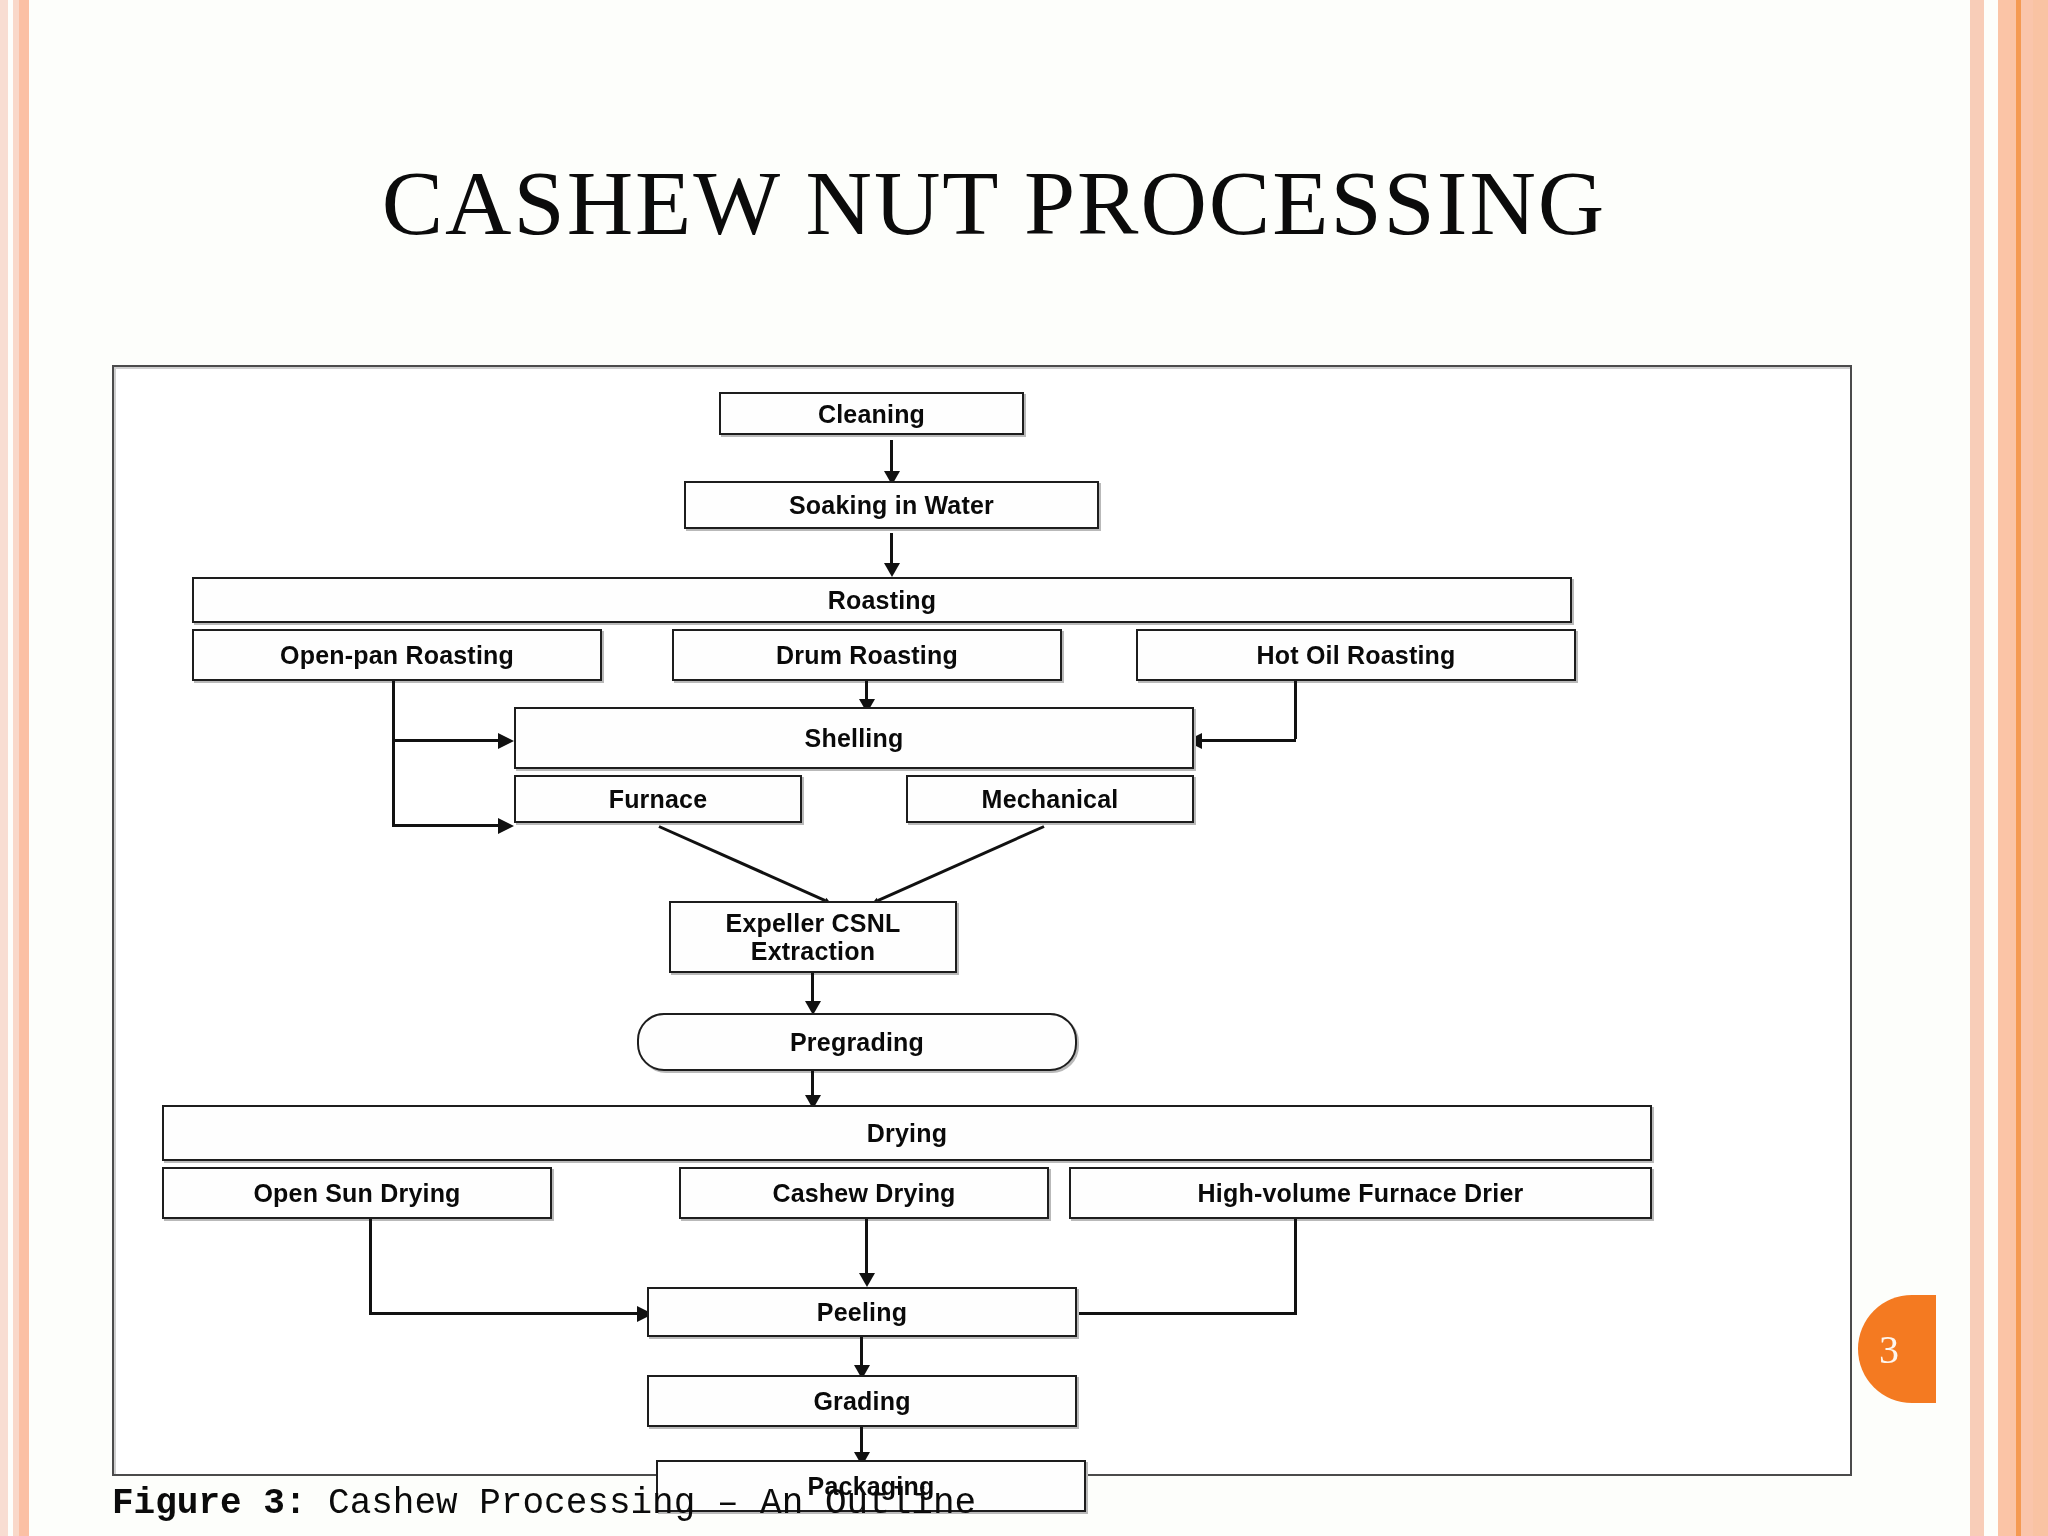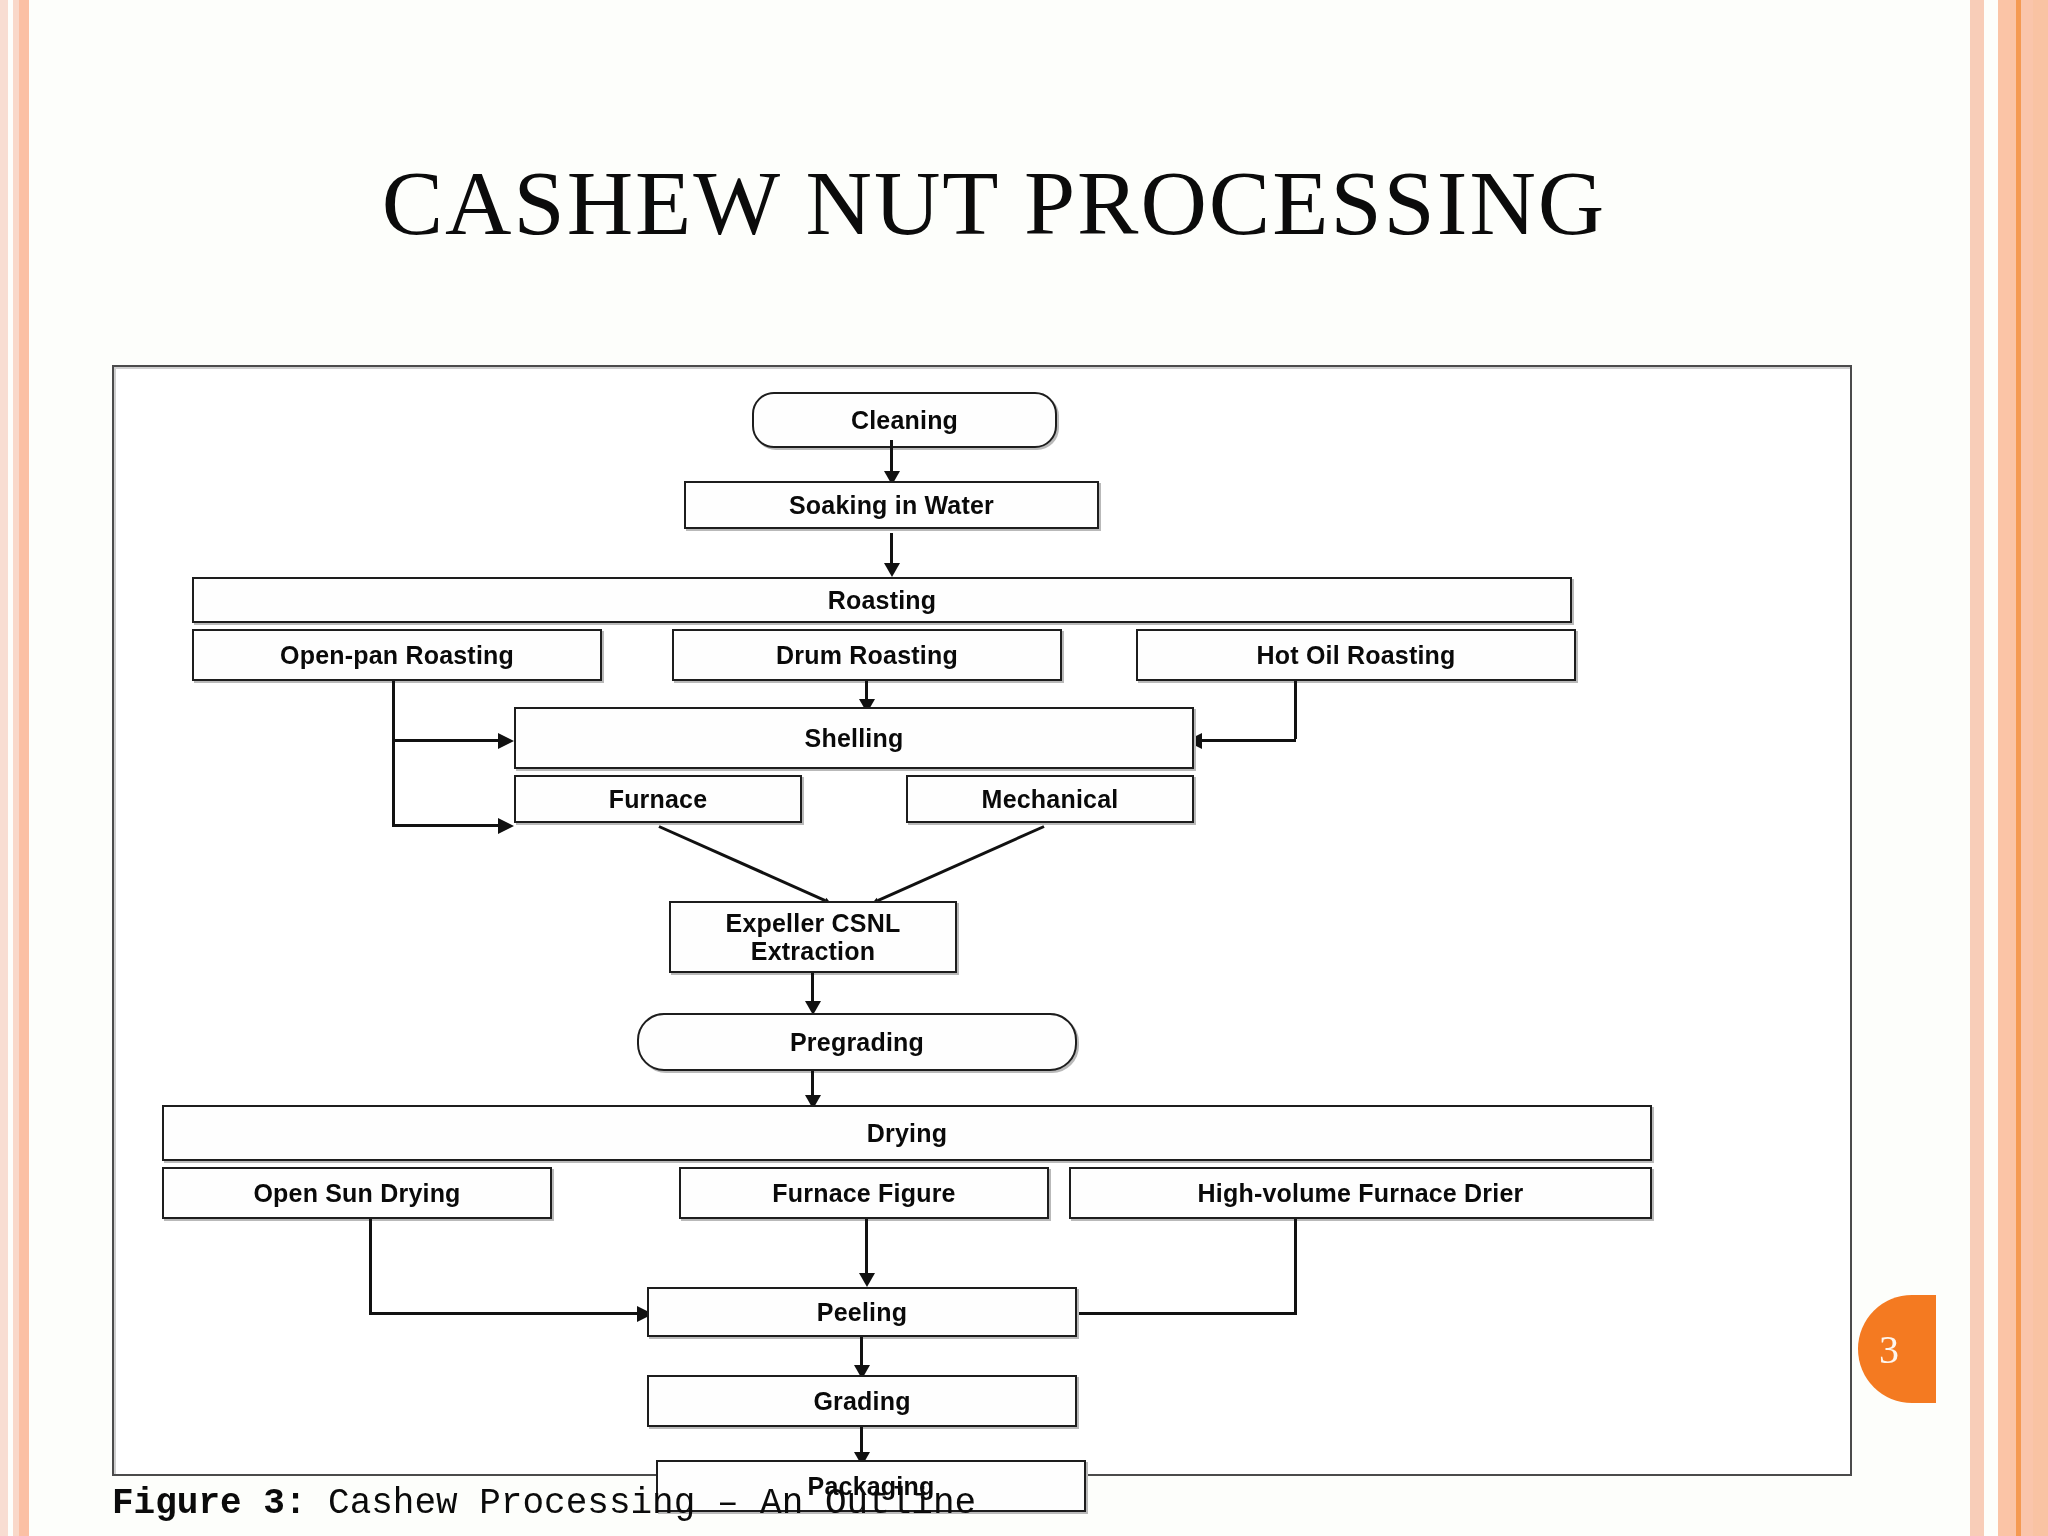--- a/index.html
+++ b/index.html
@@ -141,21 +141,21 @@
 <div class="stripe sr5"></div>
 <div class="stripe sr6"></div>
 
 <div class="page-badge">3</div>
 
 <div class="title">CASHEW NUT PROCESSING</div>
 
 <div class="fig-wrap">
   <div class="diagram">
 
-    <div class="box" style="left:638px;top:25px;width:305px;height:56px;border-radius:22px;">Cleaning</div>
+    <div class="box" style="left:605px;top:25px;width:305px;height:43px;">Cleaning</div>
     <div class="v" style="left:776px;top:73px;height:40px;"></div>
     <div class="arrow-down" style="left:770px;top:104px;"></div>
 
     <div class="box" style="left:570px;top:114px;width:415px;height:48px;">Soaking in Water</div>
     <div class="v" style="left:776px;top:166px;height:38px;"></div>
     <div class="arrow-down" style="left:770px;top:196px;"></div>
 
     <div class="box wide" style="left:78px;top:210px;width:1380px;height:46px;">Roasting</div>
 
     <div class="box" style="left:78px;top:262px;width:410px;height:52px;">Open-pan Roasting</div>
@@ -193,21 +193,21 @@
     <div class="v" style="left:697px;top:606px;height:36px;"></div>
     <div class="arrow-down" style="left:691px;top:634px;"></div>
 
     <div class="box" style="left:523px;top:646px;width:440px;height:58px;border-radius:27px;">Pregrading</div>
     <div class="v" style="left:697px;top:704px;height:32px;"></div>
     <div class="arrow-down" style="left:691px;top:728px;"></div>
 
     <div class="box" style="left:48px;top:800px;width:390px;height:52px;">Open Sun Drying</div>
 
     <div class="box wide" style="left:48px;top:738px;width:1490px;height:56px;">Drying</div>
-    <div class="box" style="left:565px;top:800px;width:370px;height:52px;">Furnace Figure</div>
+    <div class="box" style="left:565px;top:800px;width:370px;height:52px;">Cashew Drying</div>
     <div class="box" style="left:955px;top:800px;width:583px;height:52px;">High-volume Furnace Drier</div>
 
     <div class="v" style="left:255px;top:852px;height:96px;"></div>
     <div class="h" style="left:255px;top:945px;width:272px;"></div>
     <div class="arrow-right" style="left:523px;top:939px;"></div>
 
     <div class="v" style="left:751px;top:852px;height:62px;"></div>
     <div class="arrow-down" style="left:745px;top:906px;"></div>
 
     <div class="v" style="left:1180px;top:852px;height:96px;"></div>

